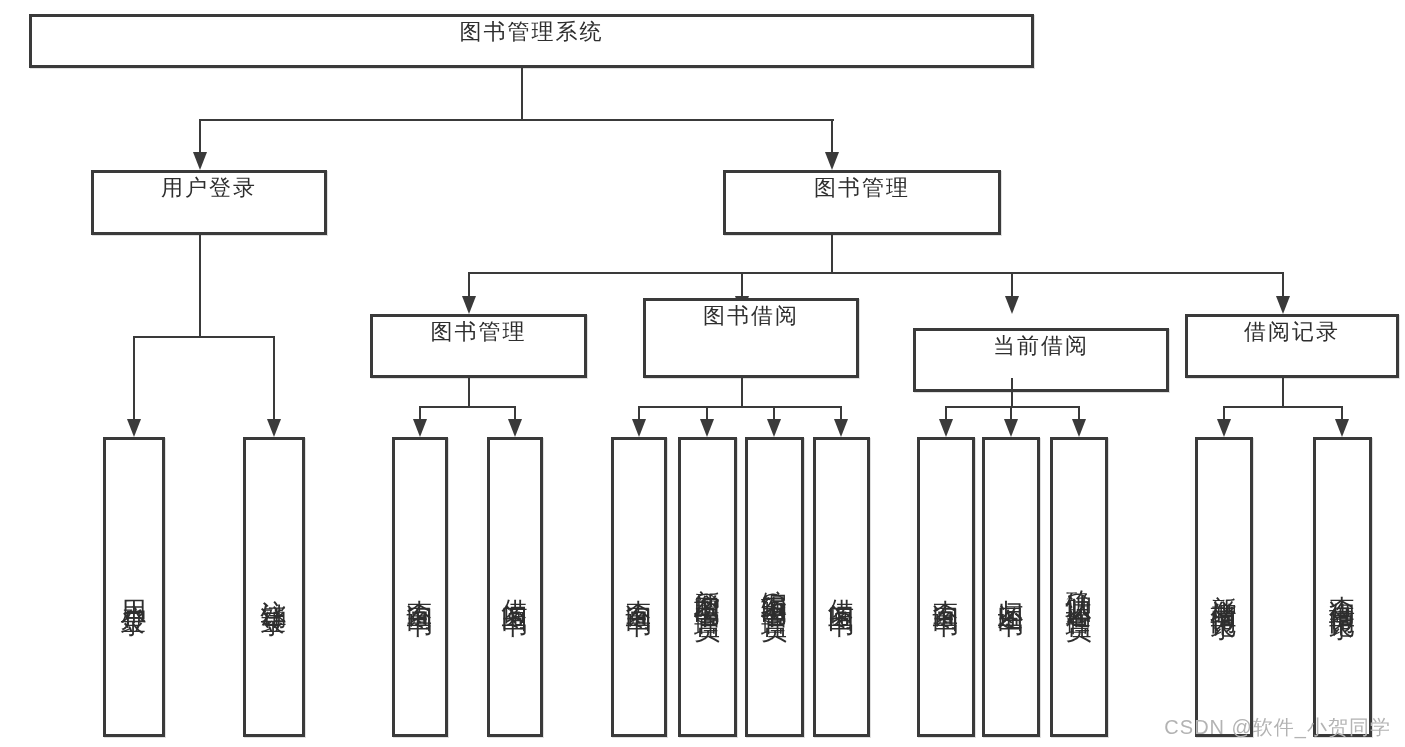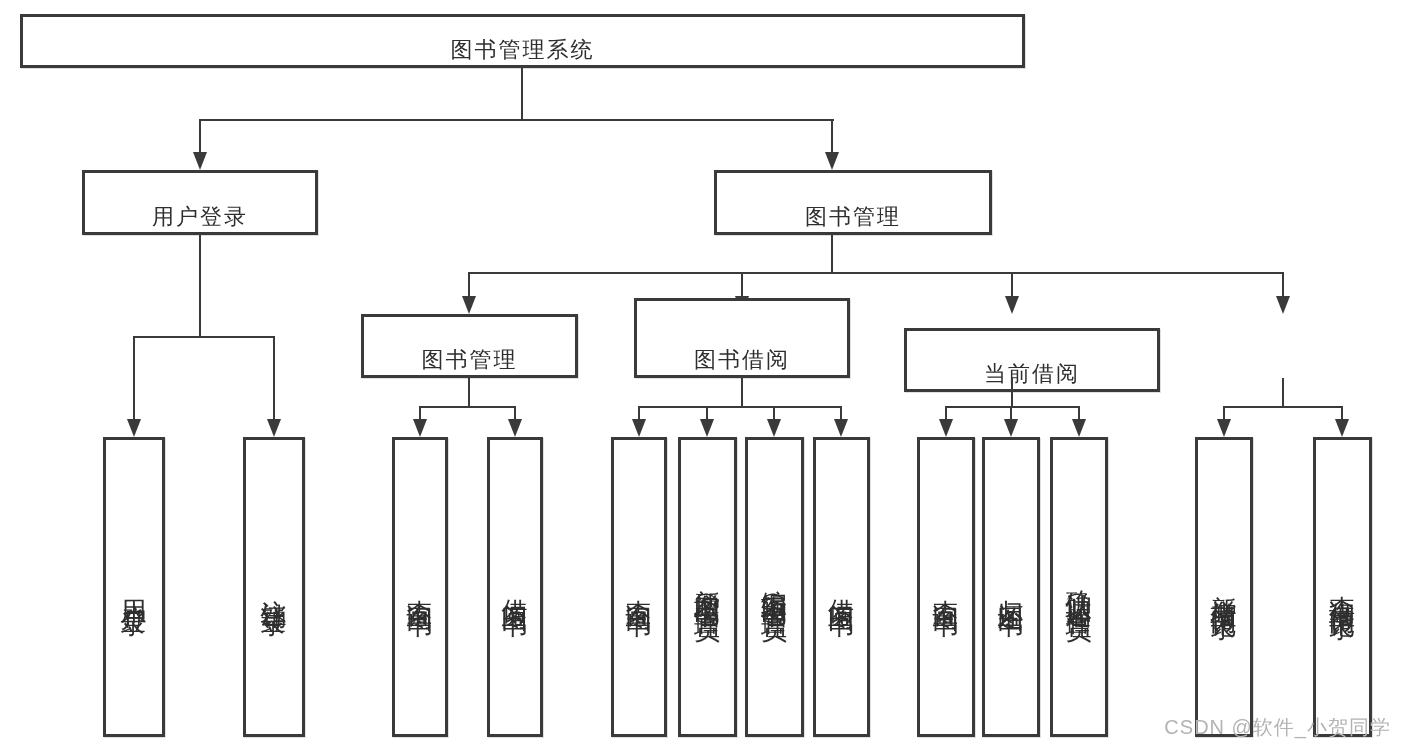--- a/index.html
+++ b/index.html
@@ -9,23 +9,24 @@
   }
   html,body { margin:0; padding:0; background:#fff; }
   .canvas {
     position:relative; width:1405px; height:747px; background:#ffffff;
     overflow:hidden; font-family:"Liberation Sans", sans-serif;
   }
   
   .hbox {
     position:absolute; box-sizing:border-box; background:#fff;
     border:3px solid var(--line);
-    display:flex; align-items:flex-end; justify-content:center;
+    display:flex; align-items:flex-start; justify-content:center;
     font-size:22px; color:var(--text); letter-spacing:2px;
     box-shadow:1px 1px 0 rgba(0,0,0,0.12);
+    margin-left:9px;
   }
   
   .leaf {
     position:absolute; top:437px; height:300px; box-sizing:border-box;
     background:#fff; border:3px solid var(--line);
     display:flex; align-items:center; justify-content:center;
     box-shadow:1px 1px 0 rgba(0,0,0,0.12);
   }
   .vtext {
     writing-mode:vertical-rl; text-orientation:mixed;
@@ -87,20 +88,23 @@
   <div class="ar" style="left:1276px;top:296px"></div>
 
   <div class="hbox" style="left:361px;top:314px;width:217px;height:64px">
     <span>图书管理</span>
   </div>
   <div class="hbox" style="left:634px;top:298px;width:216px;height:80px">
     <span>图书借阅</span>
   </div>
   <div class="hbox" style="left:904px;top:328px;width:256px;height:64px">
     <span>当前借阅</span>
+  </div>
+  <div class="hbox" style="left:1176px;top:314px;width:214px;height:64px">
+    <span>借阅记录</span>
   </div>
 
   <div class="vl" style="left:468px;top:378px;height:30px"></div>
   <div class="hl" style="left:419px;top:406px;width:97px"></div>
   <div class="vl" style="left:419px;top:406px;height:15px"></div>
   <div class="ar" style="left:413px;top:419px"></div>
   <div class="vl" style="left:514px;top:406px;height:15px"></div>
   <div class="ar" style="left:508px;top:419px"></div>
 
   <div class="vl" style="left:741px;top:378px;height:30px"></div>

